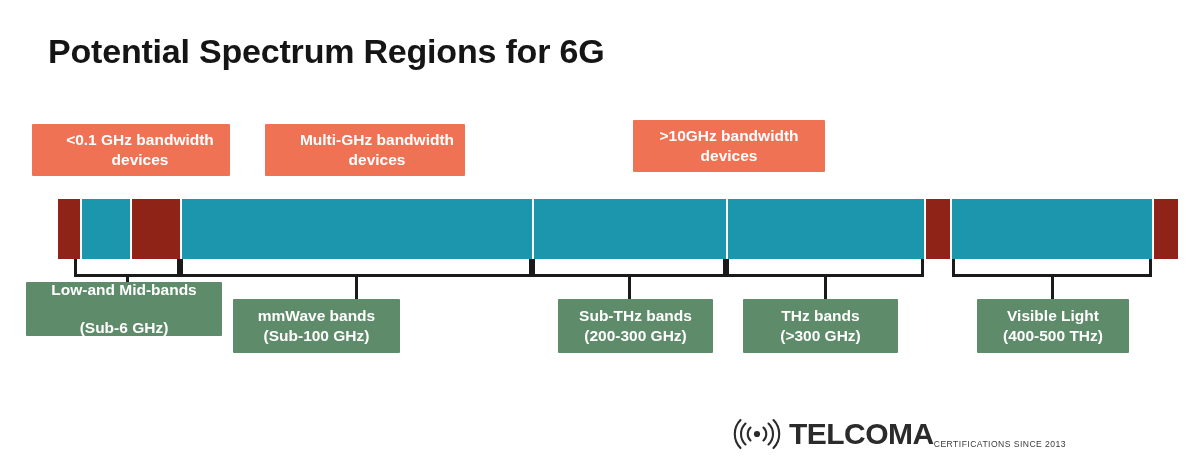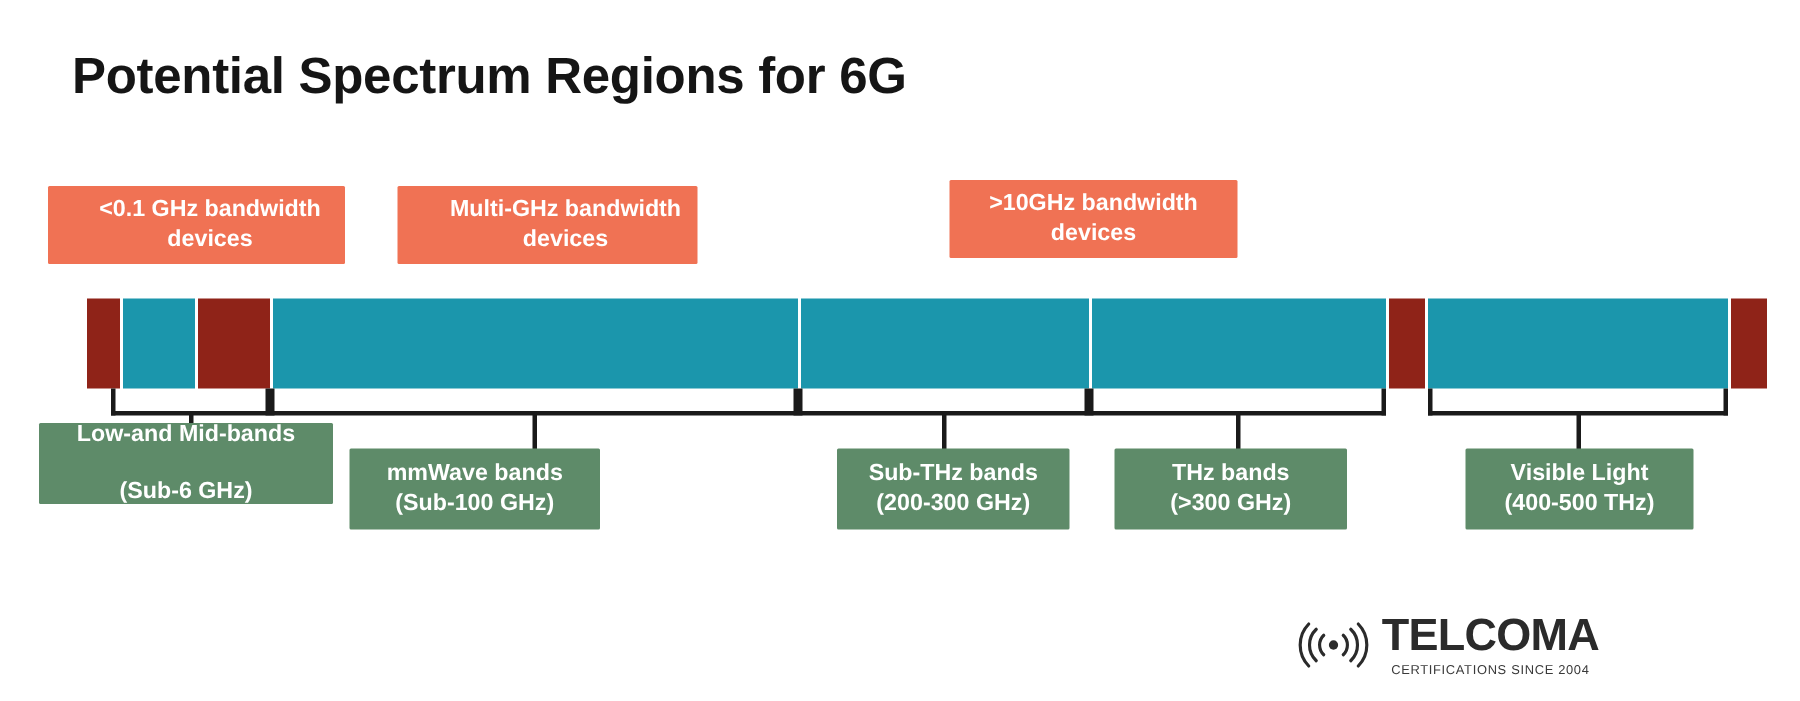--- a/index.html
+++ b/index.html
@@ -102,21 +102,21 @@
   
   .logo {
     position: absolute;
     right: 22px;
     bottom: 16px;
     display: flex;
     align-items: center;
     gap: 6px;
   }
   .logo-waves { display: block; }
-  .logo-text { display: flex; flex-direction: column; align-items: center; }
+  .logo-text { display: flex; flex-direction: row; align-items: flex-end; }
   .logo-name {
     font-size: 30px;
     font-weight: bold;
     color: #2b2b2b;
     letter-spacing: -0.5px;
     line-height: 1;
   }
   .logo-tagline {
     font-size: 8.6px;
     color: #3a3a3a;
@@ -210,17 +210,17 @@
       <circle cx="26" cy="17" r="3.1" fill="#2b2b2b"></circle>
       <path d="M19.5 10.5 A9 9 0 0 0 19.5 23.5" stroke="#2b2b2b" stroke-width="2.1" fill="none" stroke-linecap="round"></path>
       <path d="M32.5 10.5 A9 9 0 0 1 32.5 23.5" stroke="#2b2b2b" stroke-width="2.1" fill="none" stroke-linecap="round"></path>
       <path d="M14.5 6.5 A14.5 14.5 0 0 0 14.5 27.5" stroke="#2b2b2b" stroke-width="2.1" fill="none" stroke-linecap="round"></path>
       <path d="M37.5 6.5 A14.5 14.5 0 0 1 37.5 27.5" stroke="#2b2b2b" stroke-width="2.1" fill="none" stroke-linecap="round"></path>
       <path d="M9.5 3 A20 20 0 0 0 9.5 31" stroke="#2b2b2b" stroke-width="2.1" fill="none" stroke-linecap="round"></path>
       <path d="M42.5 3 A20 20 0 0 1 42.5 31" stroke="#2b2b2b" stroke-width="2.1" fill="none" stroke-linecap="round"></path>
     </svg>
     <div class="logo-text">
       <div class="logo-name">TELCOMA</div>
-      <div class="logo-tagline">CERTIFICATIONS SINCE 2004</div>
+      <div class="logo-tagline">CERTIFICATIONS SINCE 2013</div>
     </div>
   </div>
 
 </div>
 
 </body></html>

